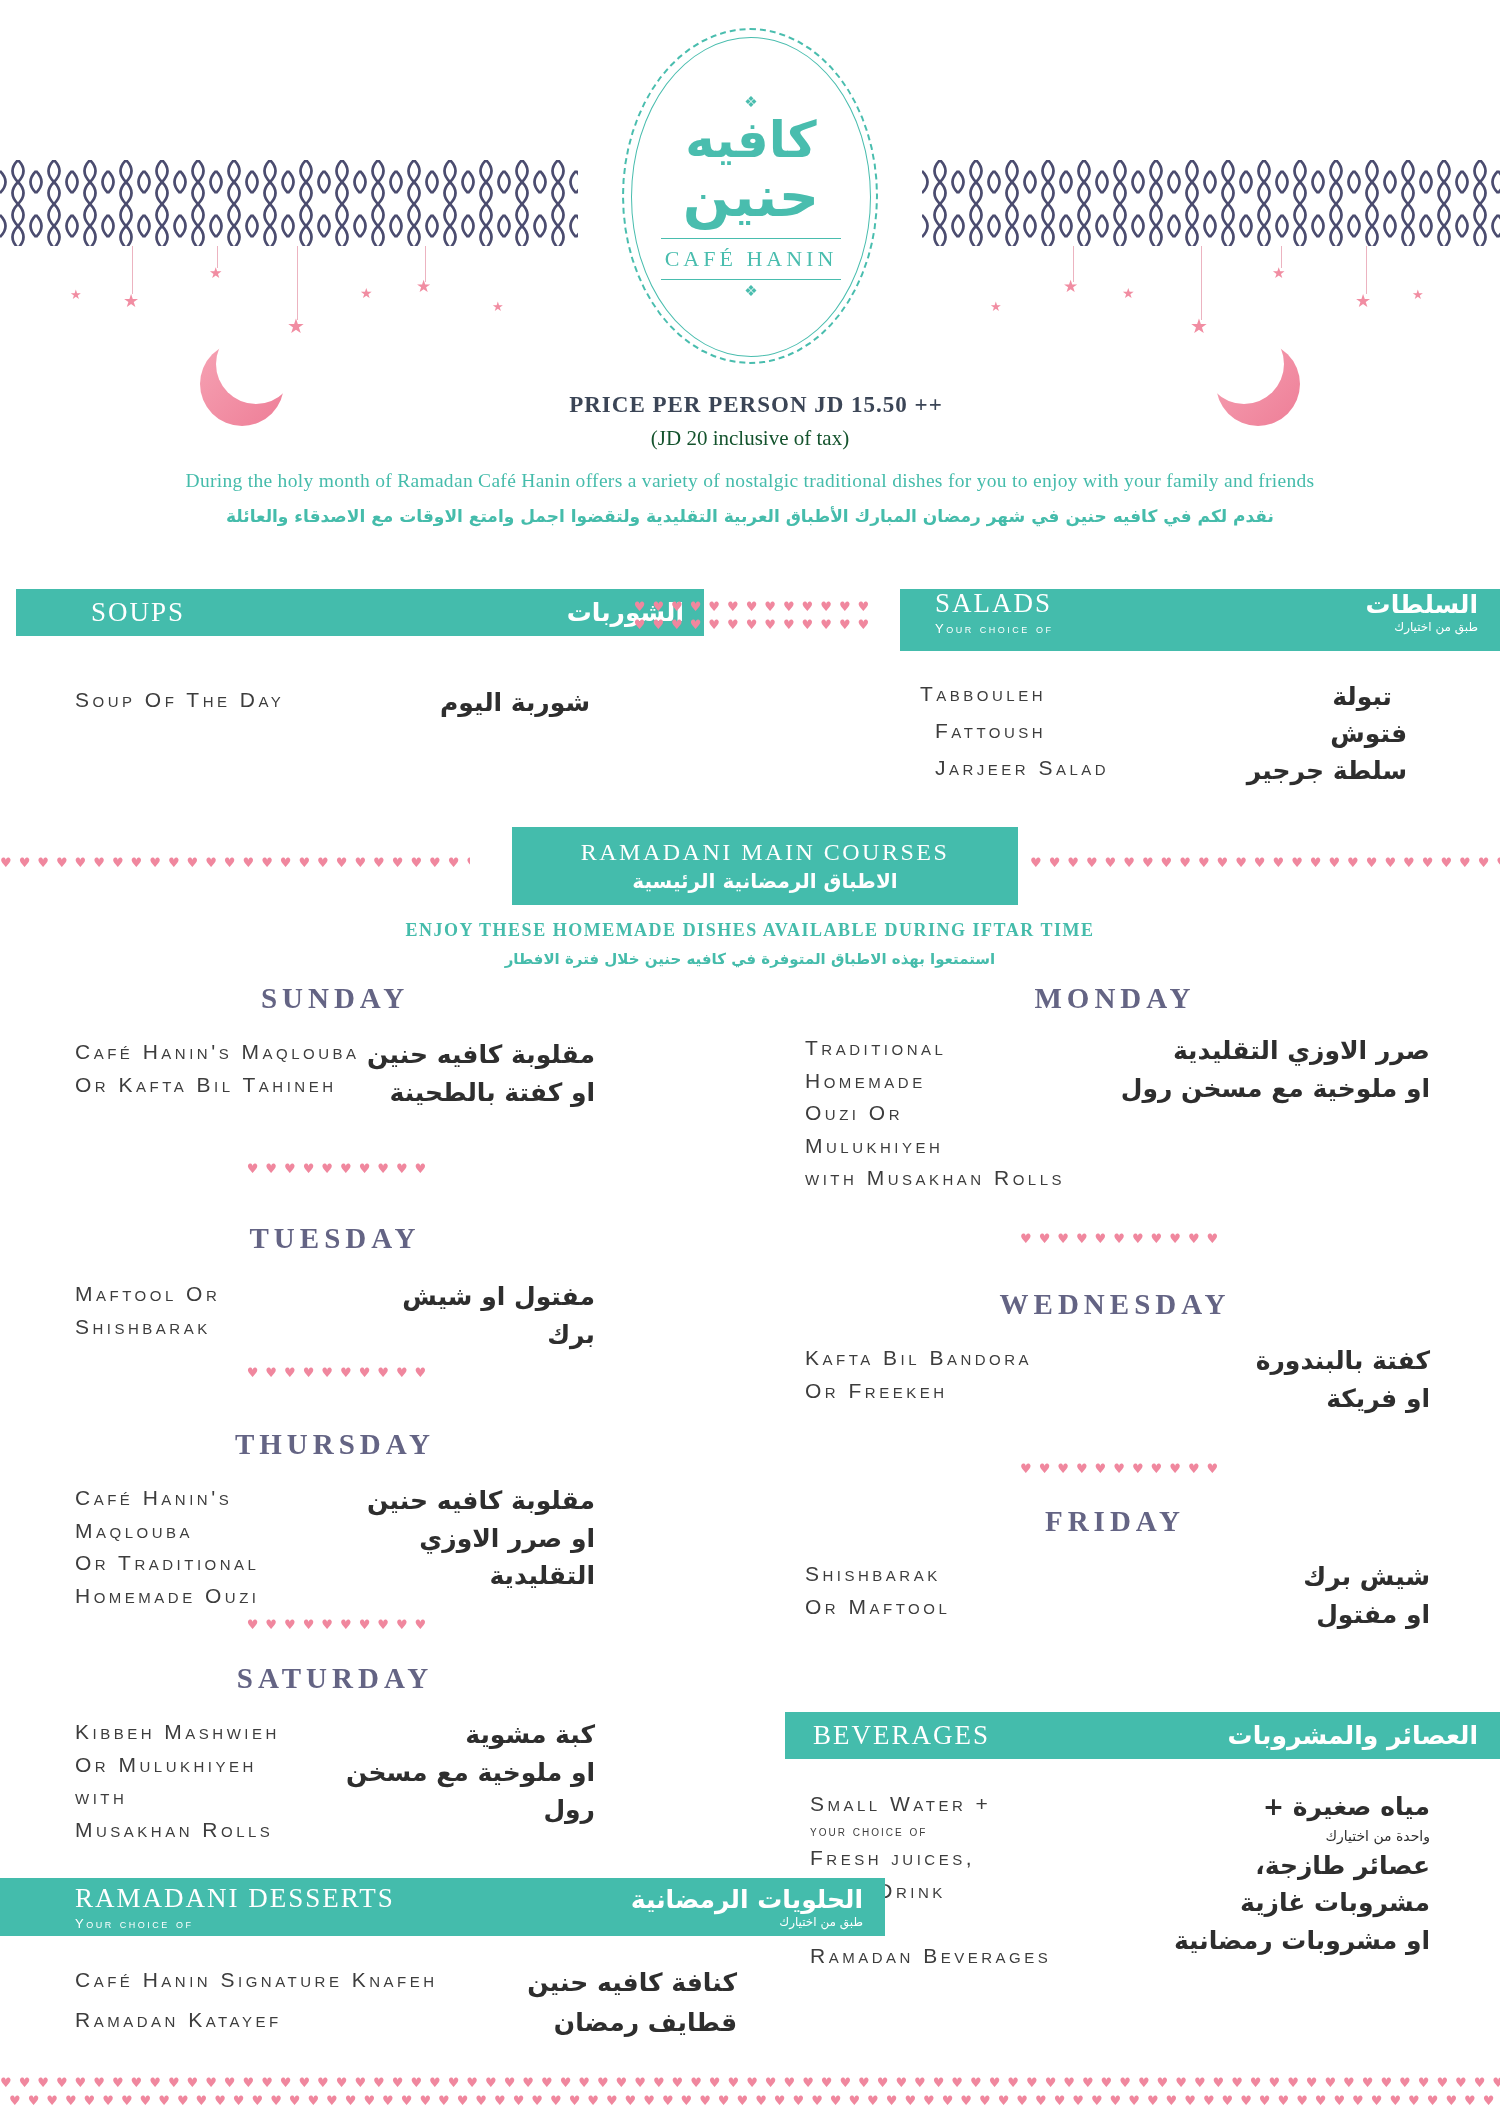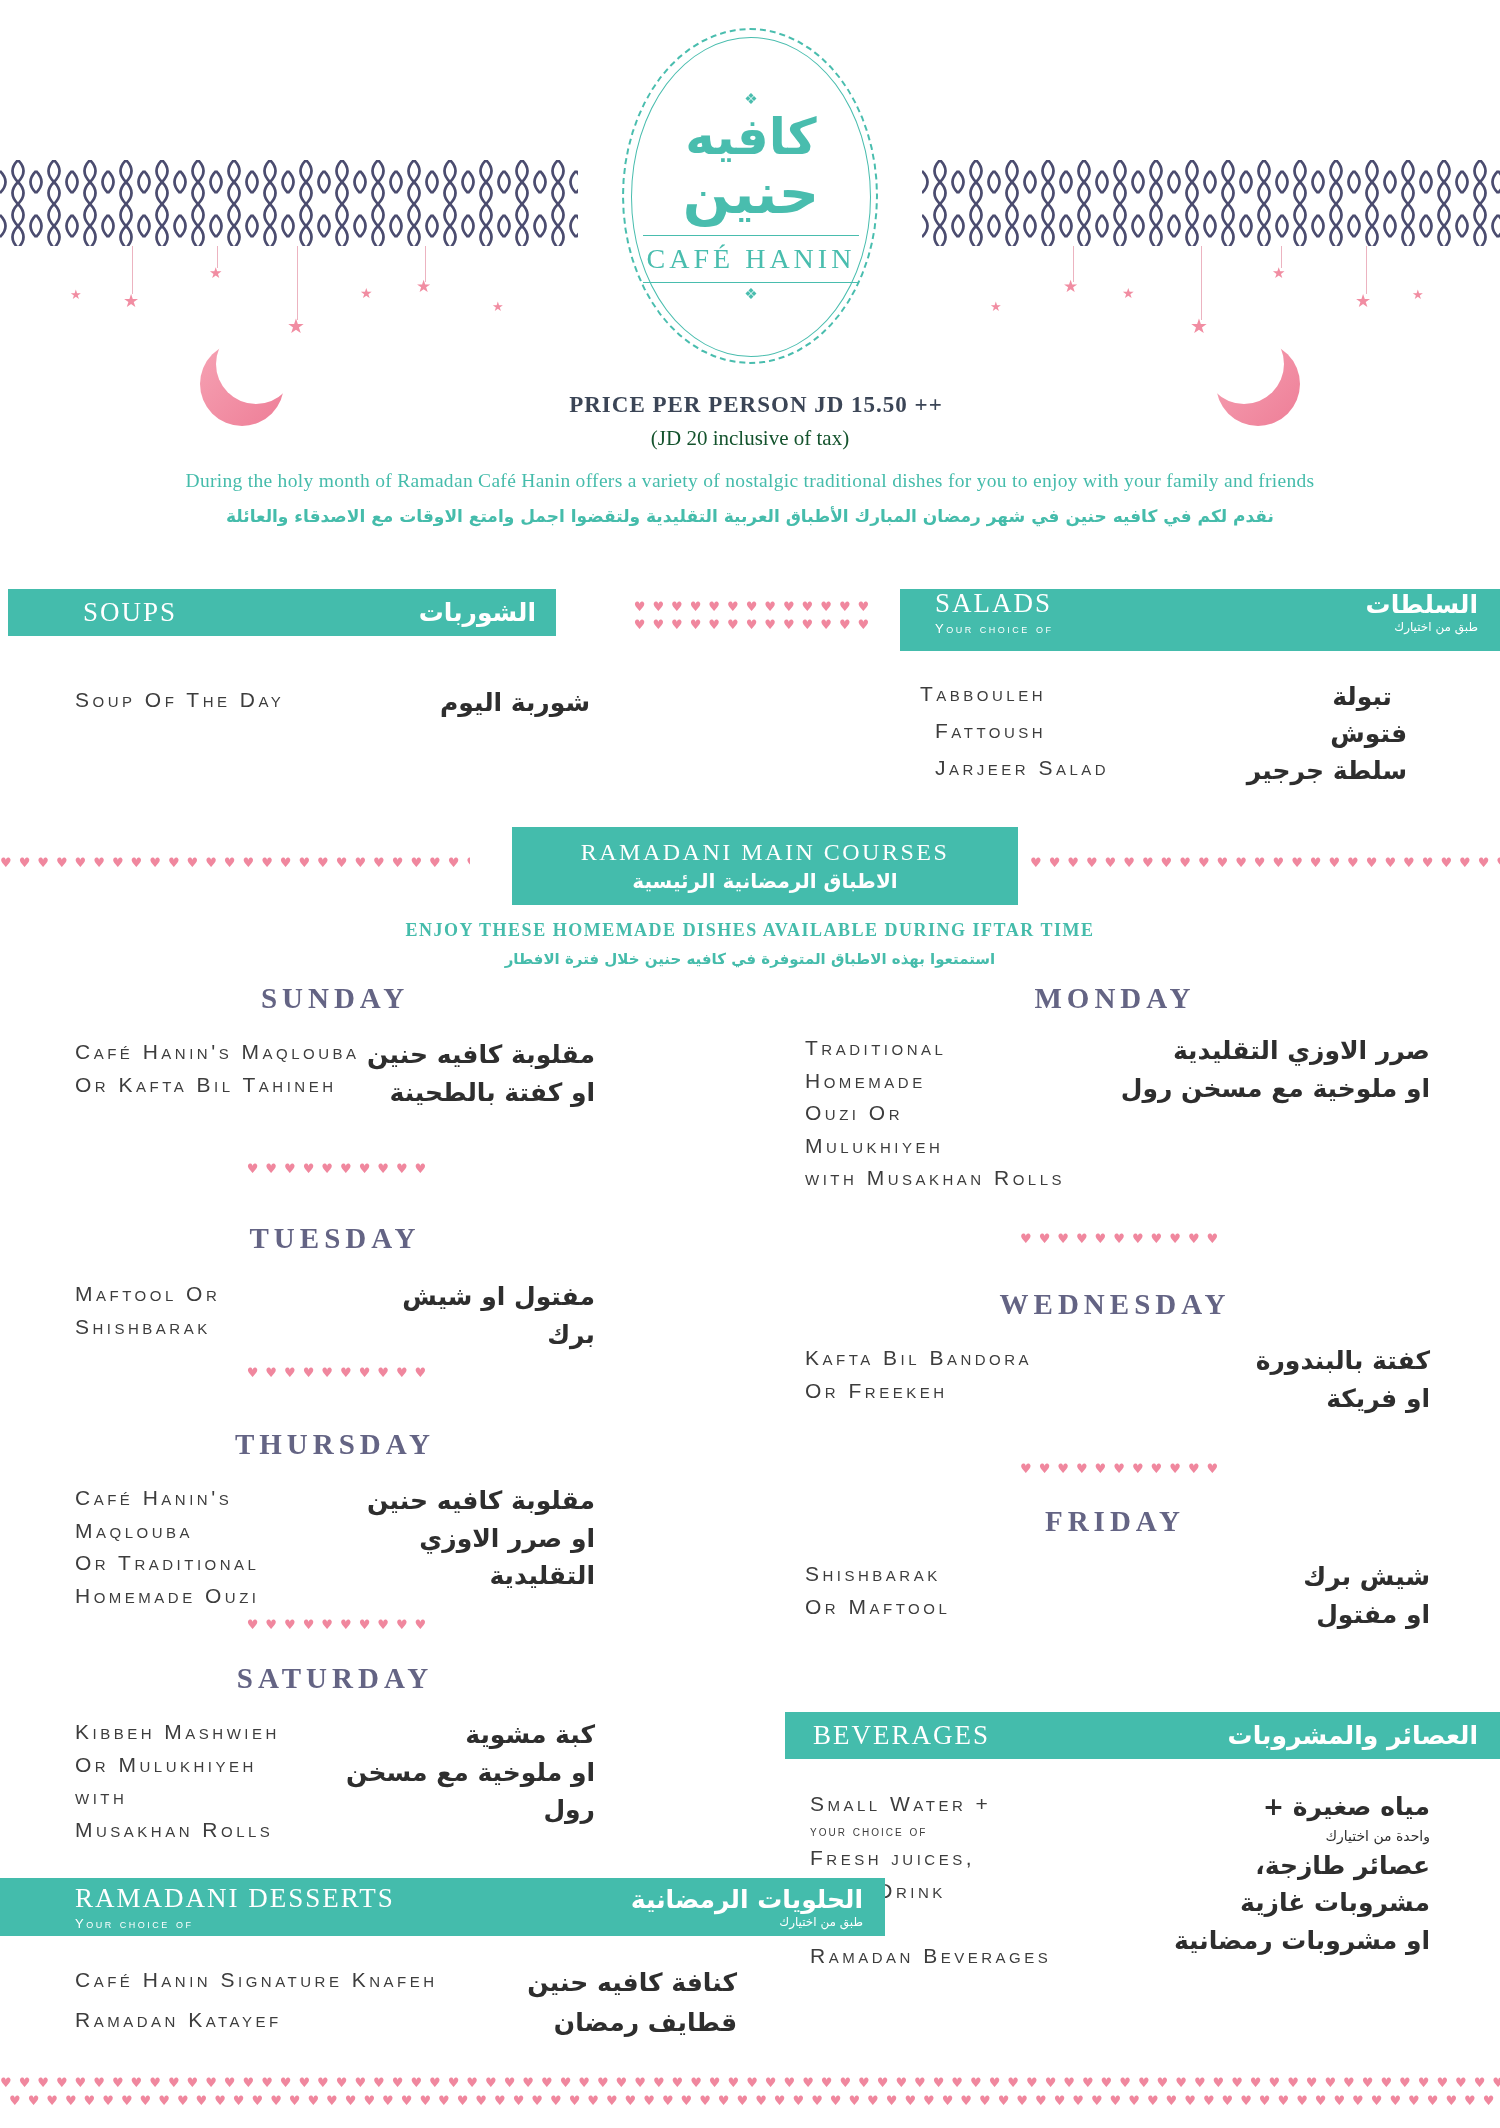--- a/index.html
+++ b/index.html
@@ -17,21 +17,21 @@
           letter-spacing:7px;line-height:1;white-space:nowrap;overflow:hidden;text-align:center;}
 
   
   .badge{position:absolute;left:622px;top:28px;width:256px;height:336px;border:2px dashed #49bdae;
          border-radius:50%;padding:7px;box-sizing:border-box;}
   .badge-inner{width:100%;height:100%;border:1.5px solid #49bdae;border-radius:50%;display:flex;
          flex-direction:column;align-items:center;justify-content:center;color:#49bdae;text-align:center;}
   .badge-orn{font-size:15px;line-height:1;margin:4px 0;font-family:"DejaVu Sans",sans-serif;}
   .badge-ar1{font-family:"DejaVu Sans",sans-serif;font-size:50px;font-weight:bold;line-height:1.05;direction:rtl;}
   .badge-ar2{font-family:"DejaVu Sans",sans-serif;font-size:56px;font-weight:bold;line-height:1.1;direction:rtl;}
-  .badge-name{font-family:"Liberation Serif",serif;font-size:28px;letter-spacing:4px;margin-top:10px;
+  .badge-name{font-family:"Liberation Serif",serif;font-size:22px;letter-spacing:4px;margin-top:10px;
          border-top:1px solid #49bdae;border-bottom:1px solid #49bdae;padding:7px 4px;}
 
   
   .price1{position:absolute;left:6px;top:392px;width:100%;text-align:center;font-family:"Liberation Serif",serif;
           font-size:23px;font-weight:bold;letter-spacing:1px;color:#3b4556;}
   .price2{position:absolute;left:0;top:426px;width:100%;text-align:center;font-family:"Liberation Serif",serif;
           font-size:21px;color:#14532d;}
   .intro-en{position:absolute;left:0;top:470px;width:100%;text-align:center;font-family:"Liberation Serif",serif;
           font-size:19.5px;color:#45bcab;letter-spacing:.3px;}
   .intro-ar{position:absolute;left:0;top:506px;width:100%;text-align:center;font-family:"DejaVu Sans",sans-serif;
@@ -125,21 +125,21 @@
       <div class="badge-name">CAFÉ HANIN</div>
       <div class="badge-orn">❖</div>
     </div>
   </div>
 
   <div class="price1">PRICE PER PERSON JD 15.50 ++</div>
   <div class="price2">(JD 20 inclusive of tax)</div>
   <div class="intro-en">During the holy month of Ramadan Café Hanin offers a variety of nostalgic traditional dishes for you to enjoy with your family and friends</div>
   <div class="intro-ar">نقدم لكم في كافيه حنين في شهر رمضان المبارك الأطباق العربية التقليدية ولتقضوا اجمل وامتع الاوقات مع الاصدقاء والعائلة</div>
 
-  <div class="bar" style="left:8px;top:589px;width:548px;height:47px;padding:0 20px 0 75px;">
+  <div class="bar" style="left:16px;top:589px;width:688px;height:47px;padding:0 20px 0 75px;">
     <div class="bar-title">SOUPS</div>
     <div class="bar-ar">الشوربات</div>
   </div>
   <div class="hearts" style="left:630px;top:600px;width:250px;">♥♥♥♥♥♥♥♥♥♥♥♥♥</div>
   <div class="hearts" style="left:630px;top:618px;width:250px;">♥♥♥♥♥♥♥♥♥♥♥♥♥</div>
 
   <div class="bar" style="left:900px;top:589px;width:600px;height:62px;padding:0 22px 16px 35px;">
     <div class="bar-col">
       <div class="bar-title">SALADS</div>
       <div class="bar-sub">Your choice of</div>

